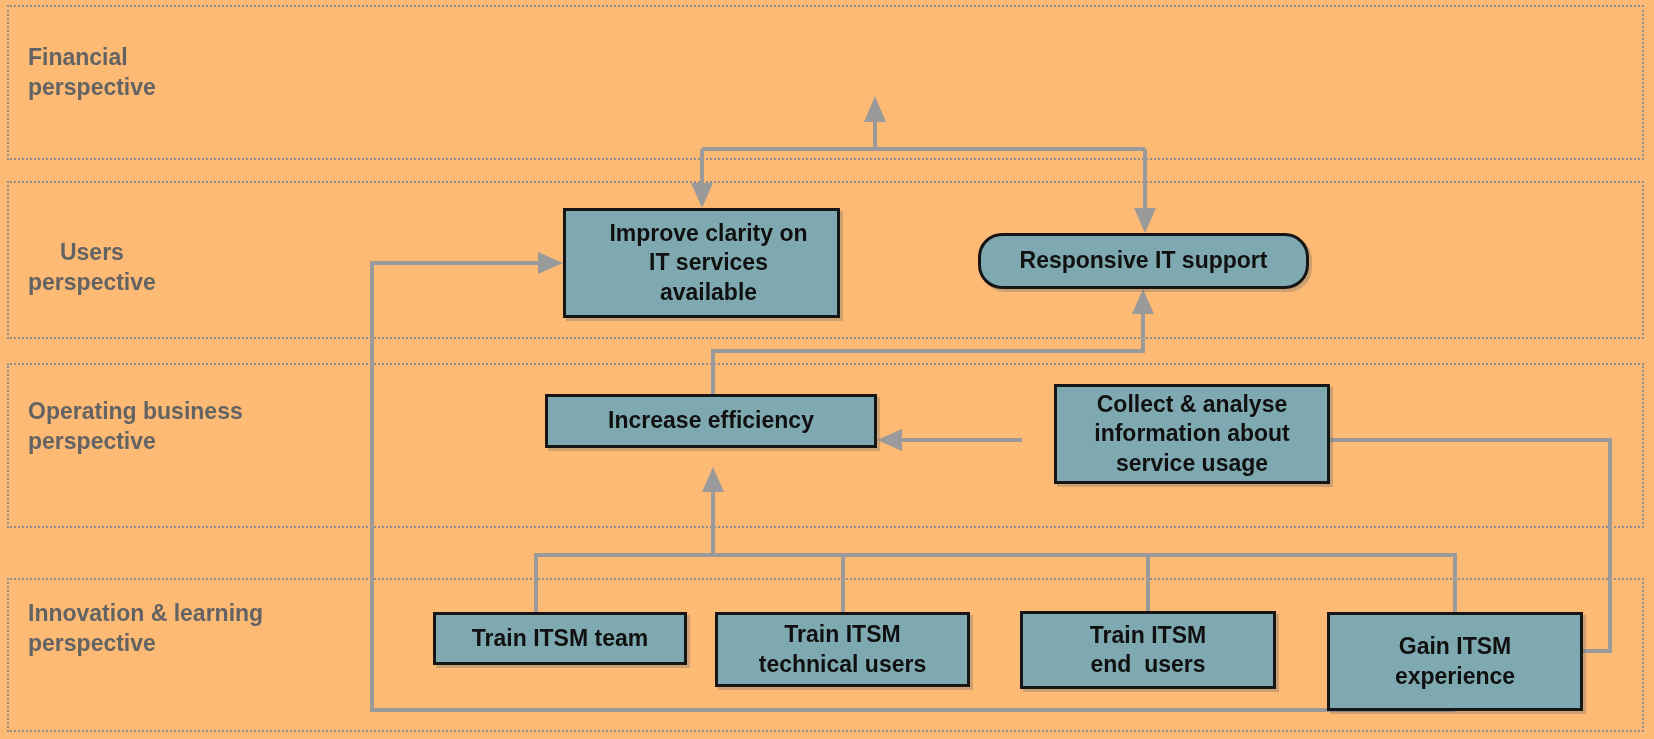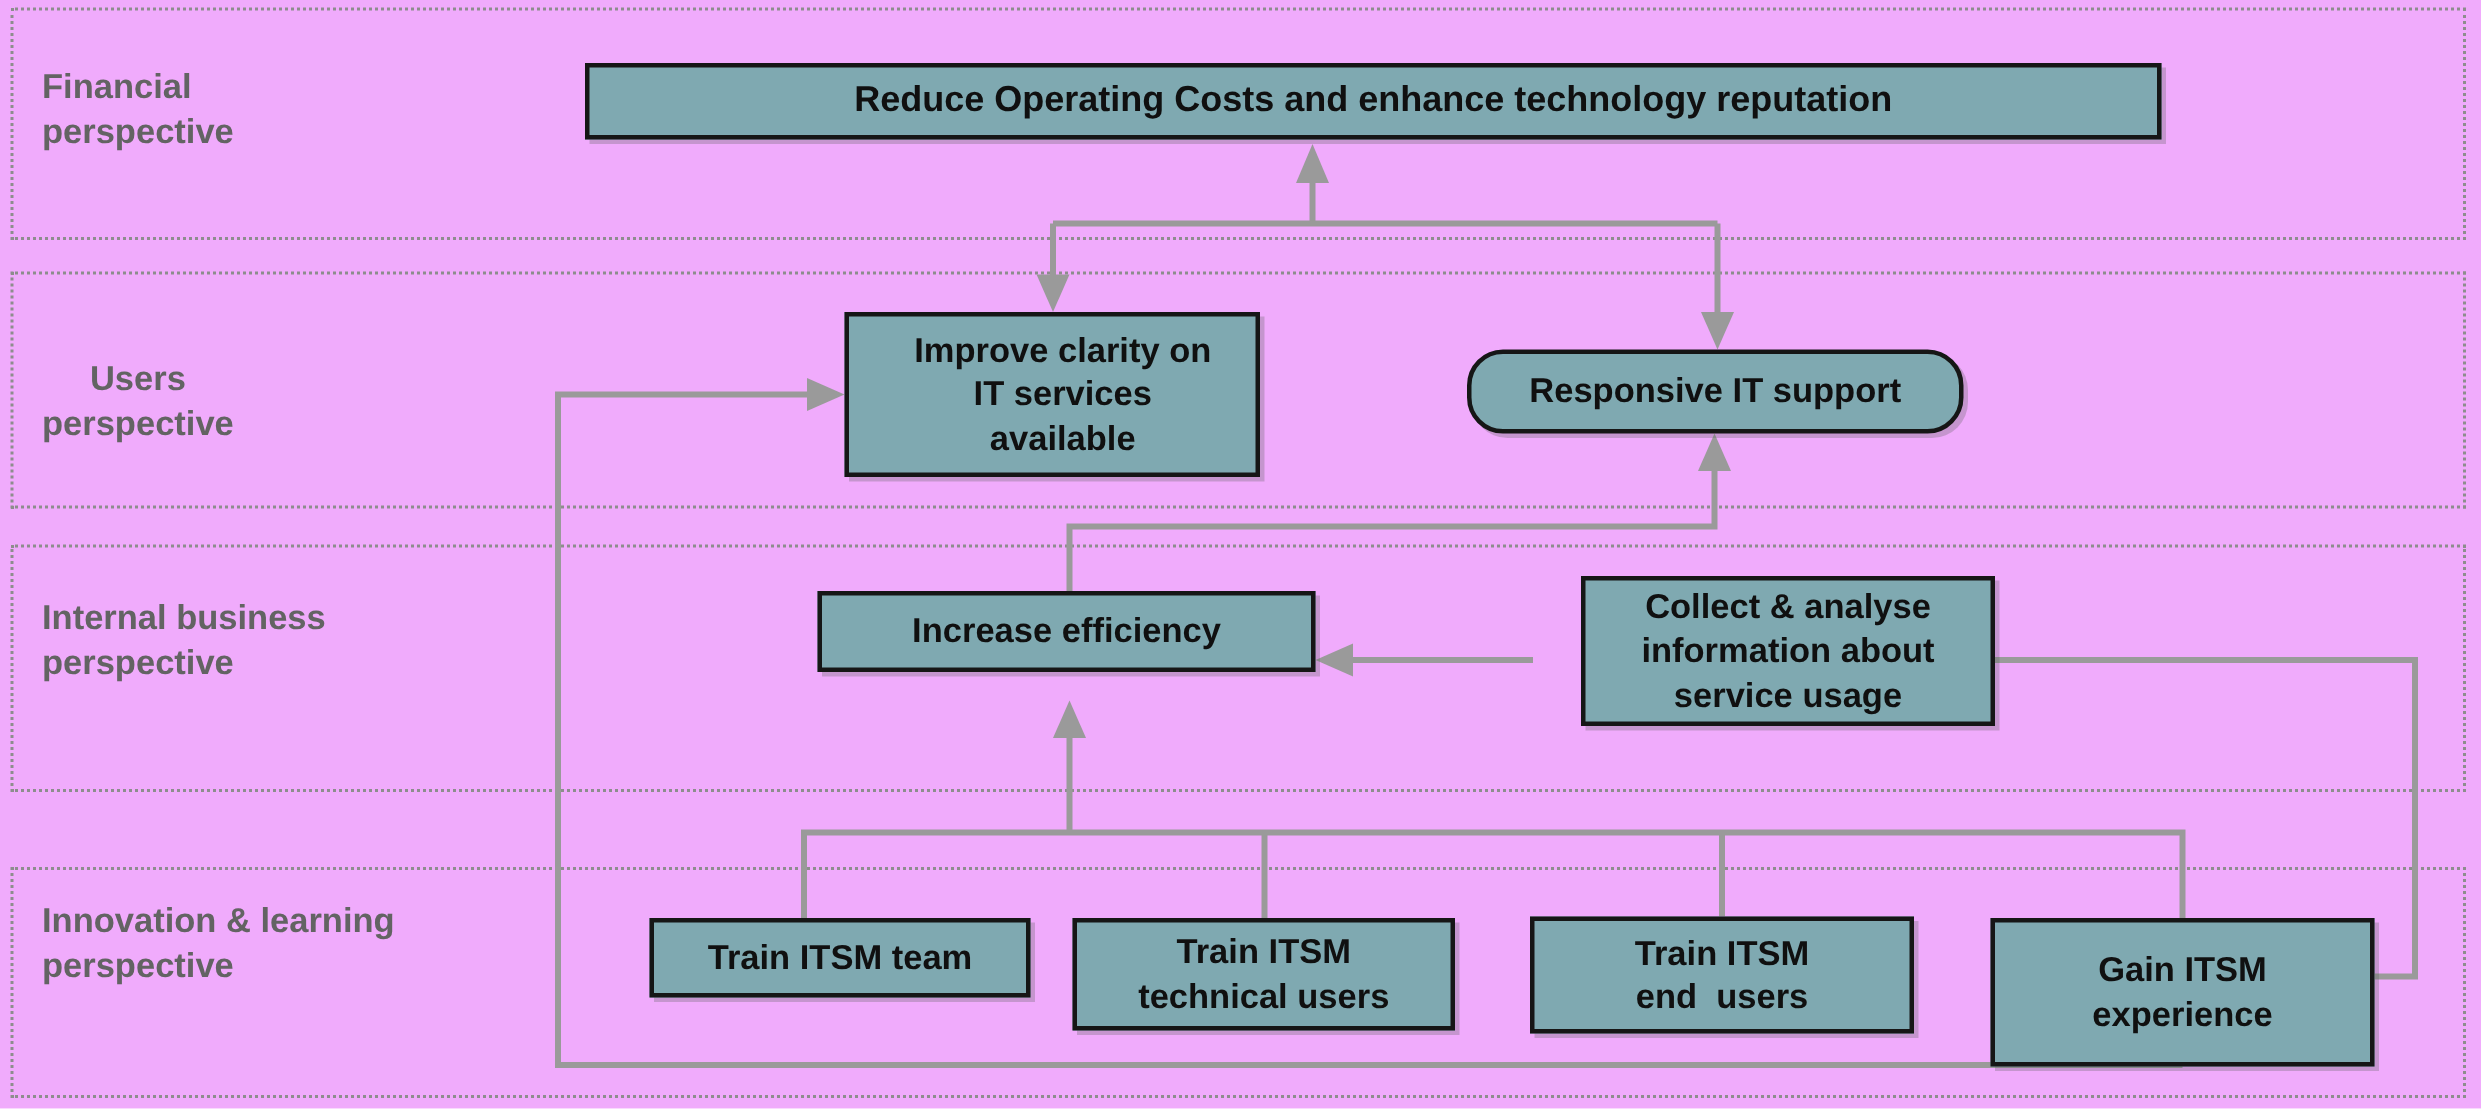--- a/index.html
+++ b/index.html
@@ -1,18 +1,18 @@
 <!DOCTYPE html>
 <html><head>
 <meta charset="utf-8">
 <title>Diagram</title>
 <style>
   html,body{margin:0;padding:0;background:#ffffff;}
   .canvas{
-    position:relative;width:1654px;height:739px;background:#f0abfc;
+    position:relative;width:1654px;height:739px;background:#fdba74;
     font-family:"Liberation Sans",sans-serif;overflow:hidden;
   }
   .band{
     position:absolute;left:7px;width:1637px;box-sizing:border-box;
     border:2px dotted #8d8d8d;background:transparent;z-index:0;
   }
   .plabel{
     position:absolute;left:28px;z-index:3;
     font-weight:700;font-size:23px;line-height:1.32;color:#636363;
     white-space:pre-wrap;
@@ -57,26 +57,25 @@
       <polygon points="713,467 702,492 724,492"></polygon>
       <polygon points="877,440 902,429 902,451"></polygon>
       <polygon points="1298,440 1323,429 1323,451"></polygon>
     </g>
   </svg>
 
   <div class="plabel" style="top:42px;">Financial
 perspective</div>
   <div class="plabel" style="top:237px;text-align:center;">Users
 perspective</div>
-  <div class="plabel" style="top:396px;">Internal business
+  <div class="plabel" style="top:396px;">Operating business
 perspective</div>
   <div class="plabel" style="top:598px;">Innovation &amp; learning
 perspective</div>
 
-  <div class="node big" style="left:390px;top:42px;width:1051px;height:51px;">Reduce Operating Costs and enhance technology reputation</div>
   <div class="node" style="left:563px;top:208px;width:277px;height:110px;padding-left:22px;">Improve clarity on
 IT services
 available</div>
   <div class="node" style="left:978px;top:233px;width:331px;height:56px;border-radius:24px;">Responsive IT support</div>
   <div class="node" style="left:545px;top:394px;width:332px;height:54px;">Increase efficiency</div>
   <div class="node" style="left:1054px;top:384px;width:276px;height:100px;">Collect &amp; analyse
 information about
 service usage</div>
   <div class="node" style="left:409px;top:612px;width:254px;height:53px;margin-left:24px;">Train ITSM team</div>
   <div class="node" style="left:715px;top:612px;width:255px;height:75px;">Train ITSM

